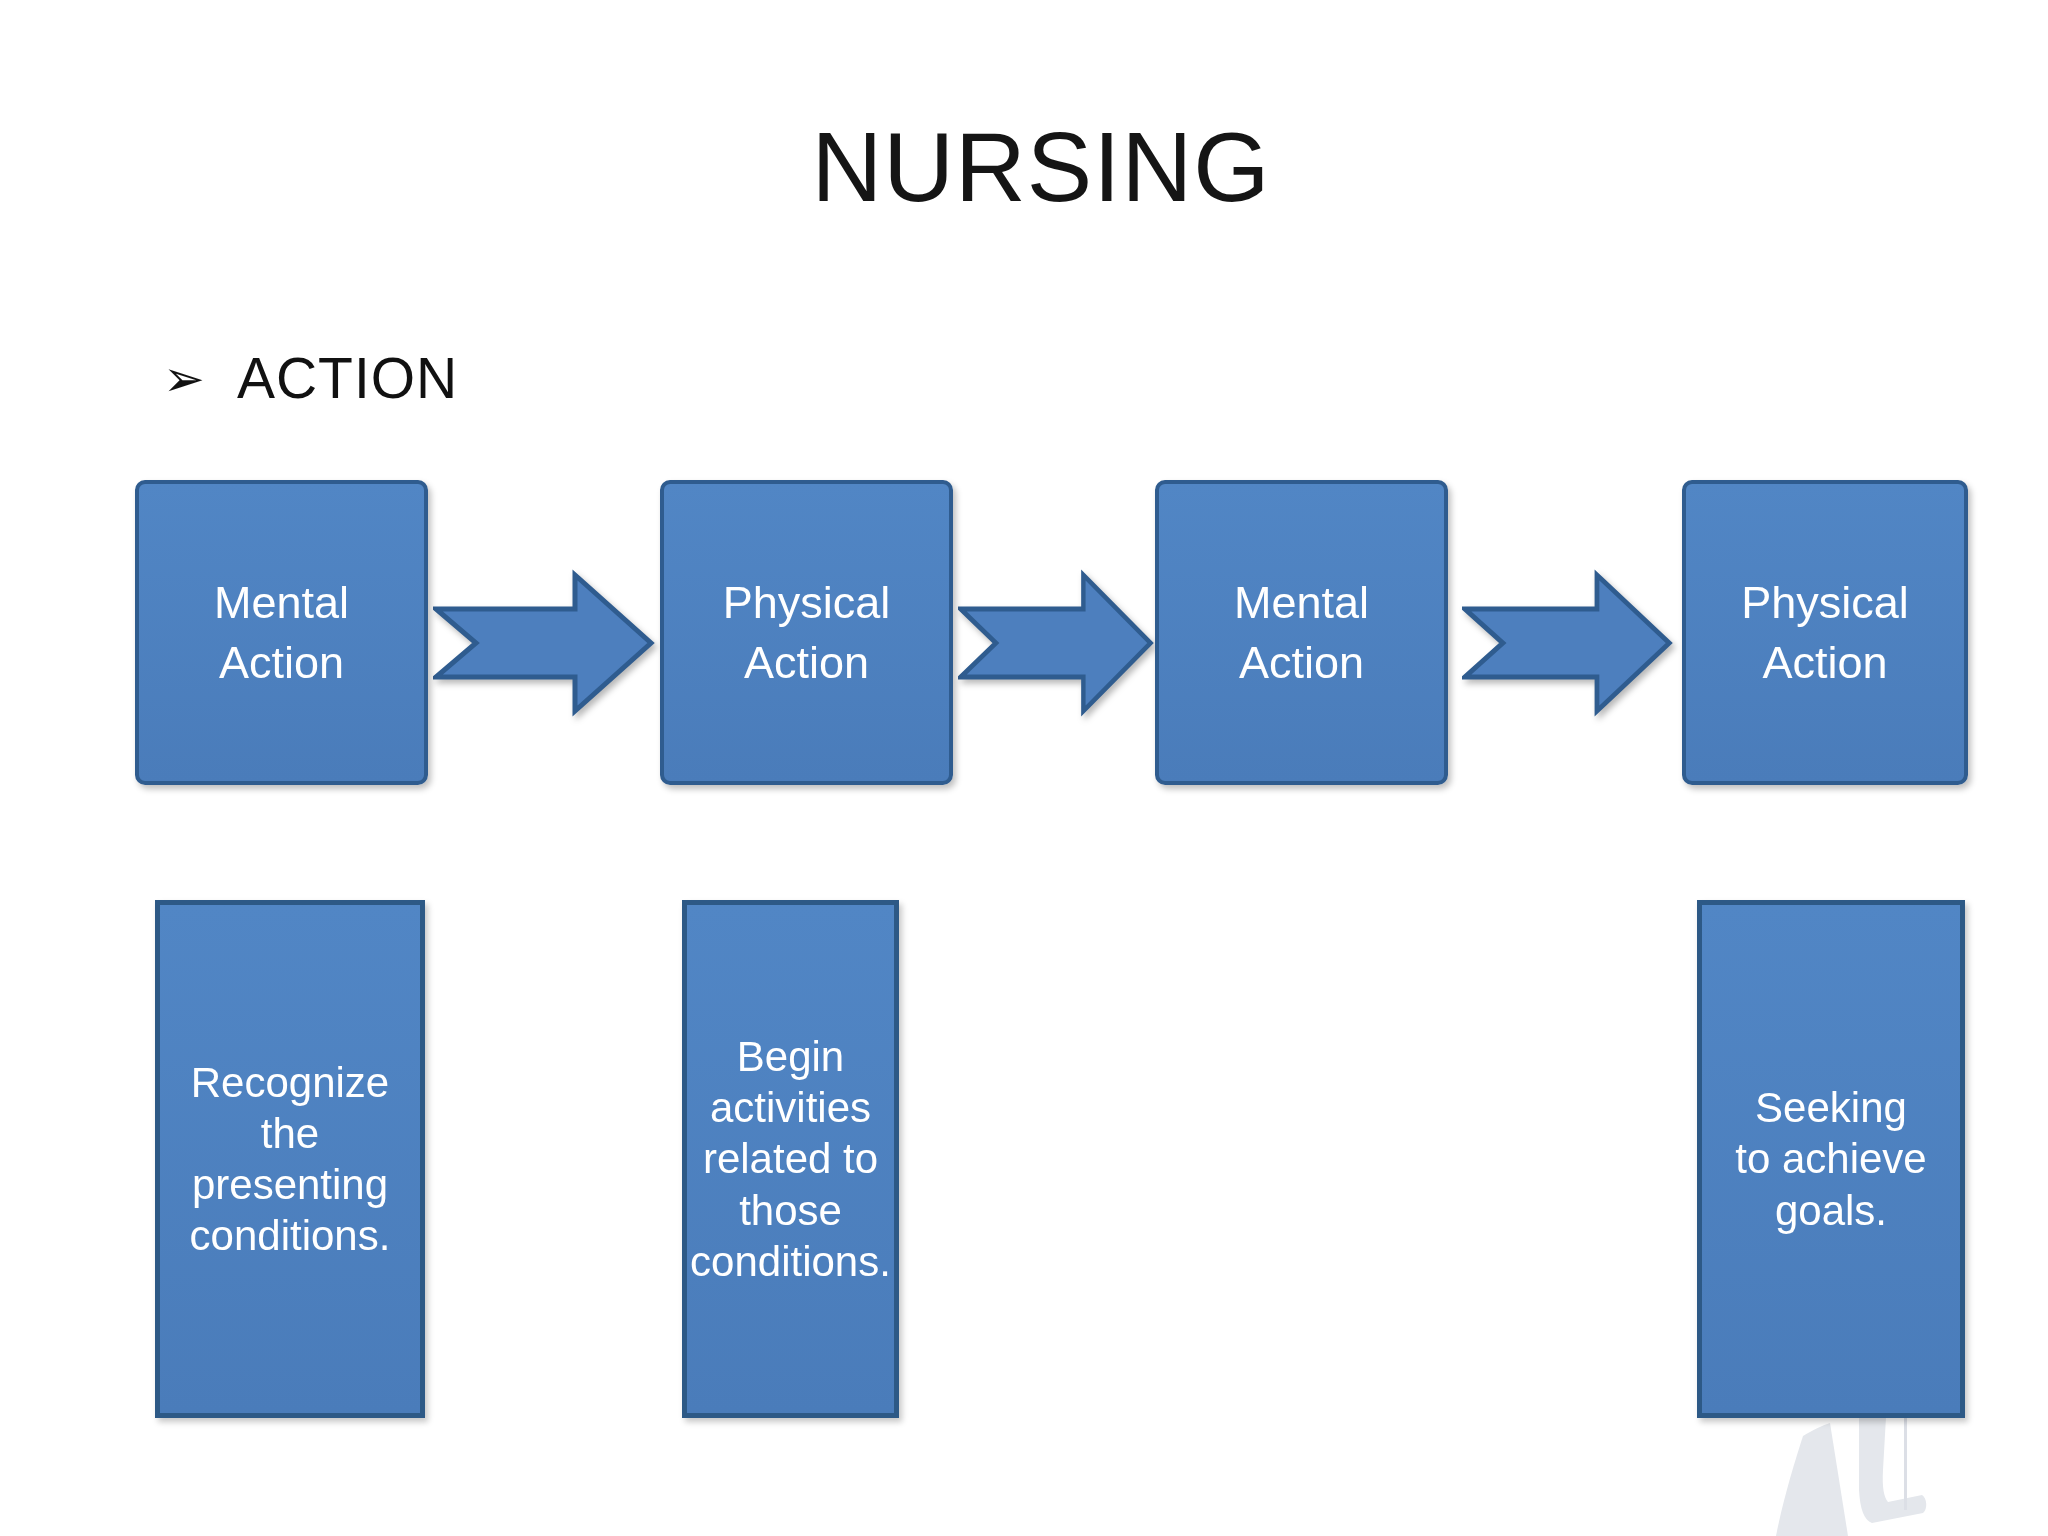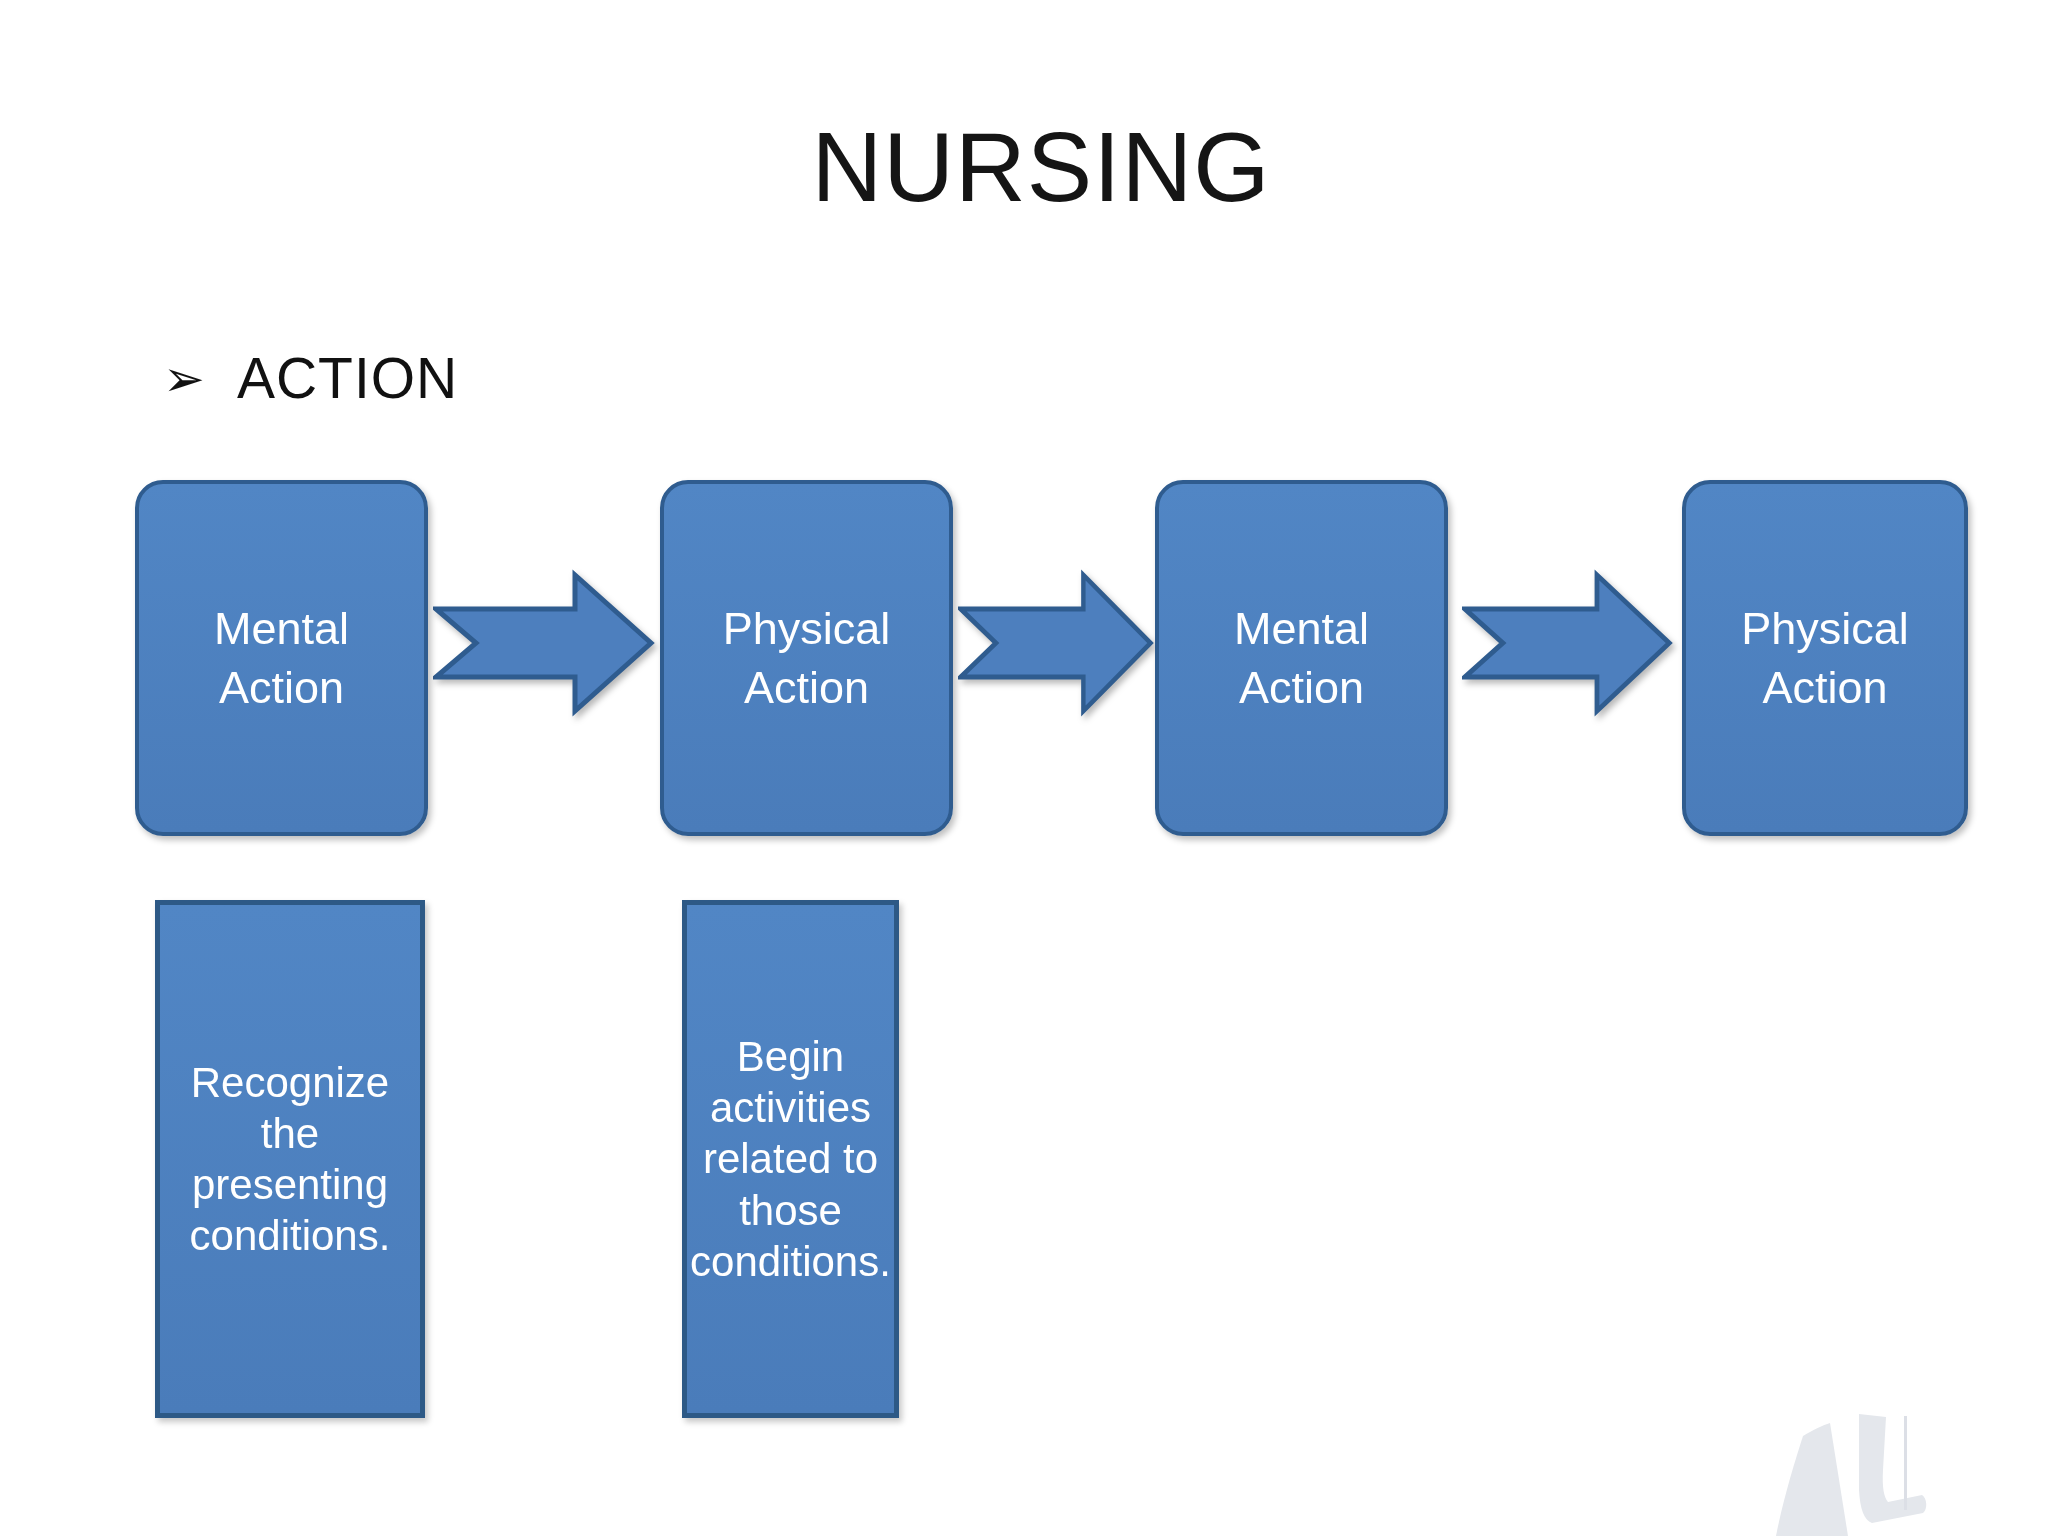--- a/index.html
+++ b/index.html
@@ -12,21 +12,21 @@
     font-size:98px;font-weight:400;color:#151515;margin:17px;letter-spacing:1px;
   }
   .bullet-row{
     position:absolute;top:350px;left:163px;display:flex;align-items:center;gap:32px;color:#111;
   }
   .bullet-marker{font-size:50px;line-height:1;}
   .bullet-label{font-size:57px;line-height:1;letter-spacing:1px;}
 
   
   .rbox{
-    position:absolute;top:480px;height:356px;border-radius:28px;
+    position:absolute;top:480px;height:305px;border-radius:10px;
     background:linear-gradient(180deg,#5186c5 0%,#4a7cba 100%);
     border:4px solid #2f5c8f;box-sizing:border-box;
     display:flex;align-items:center;justify-content:center;color:#ffffff;
     box-shadow:3px 4px 6px rgba(0,0,0,0.25);z-index:2;
   }
   .rbox .lbl{white-space:pre-line;text-align:center;font-size:45px;line-height:1.32;}
   .b1{left:135px;width:293px;}
   .b2{left:660px;width:293px;}
   .b3{left:1155px;width:293px;}
   .b4{left:1682px;width:286px;}
@@ -107,14 +107,19 @@
 presenting
 conditions.</span>
   </div>
   <div class="dbox d2">
     <span class="desc">Begin
 activities
 related to
 those
 conditions.</span>
   </div>
+  <div class="dbox d4">
+    <span class="desc">Seeking
+to achieve
+goals.</span>
+  </div>
 
 </div>
 
 </body></html>

